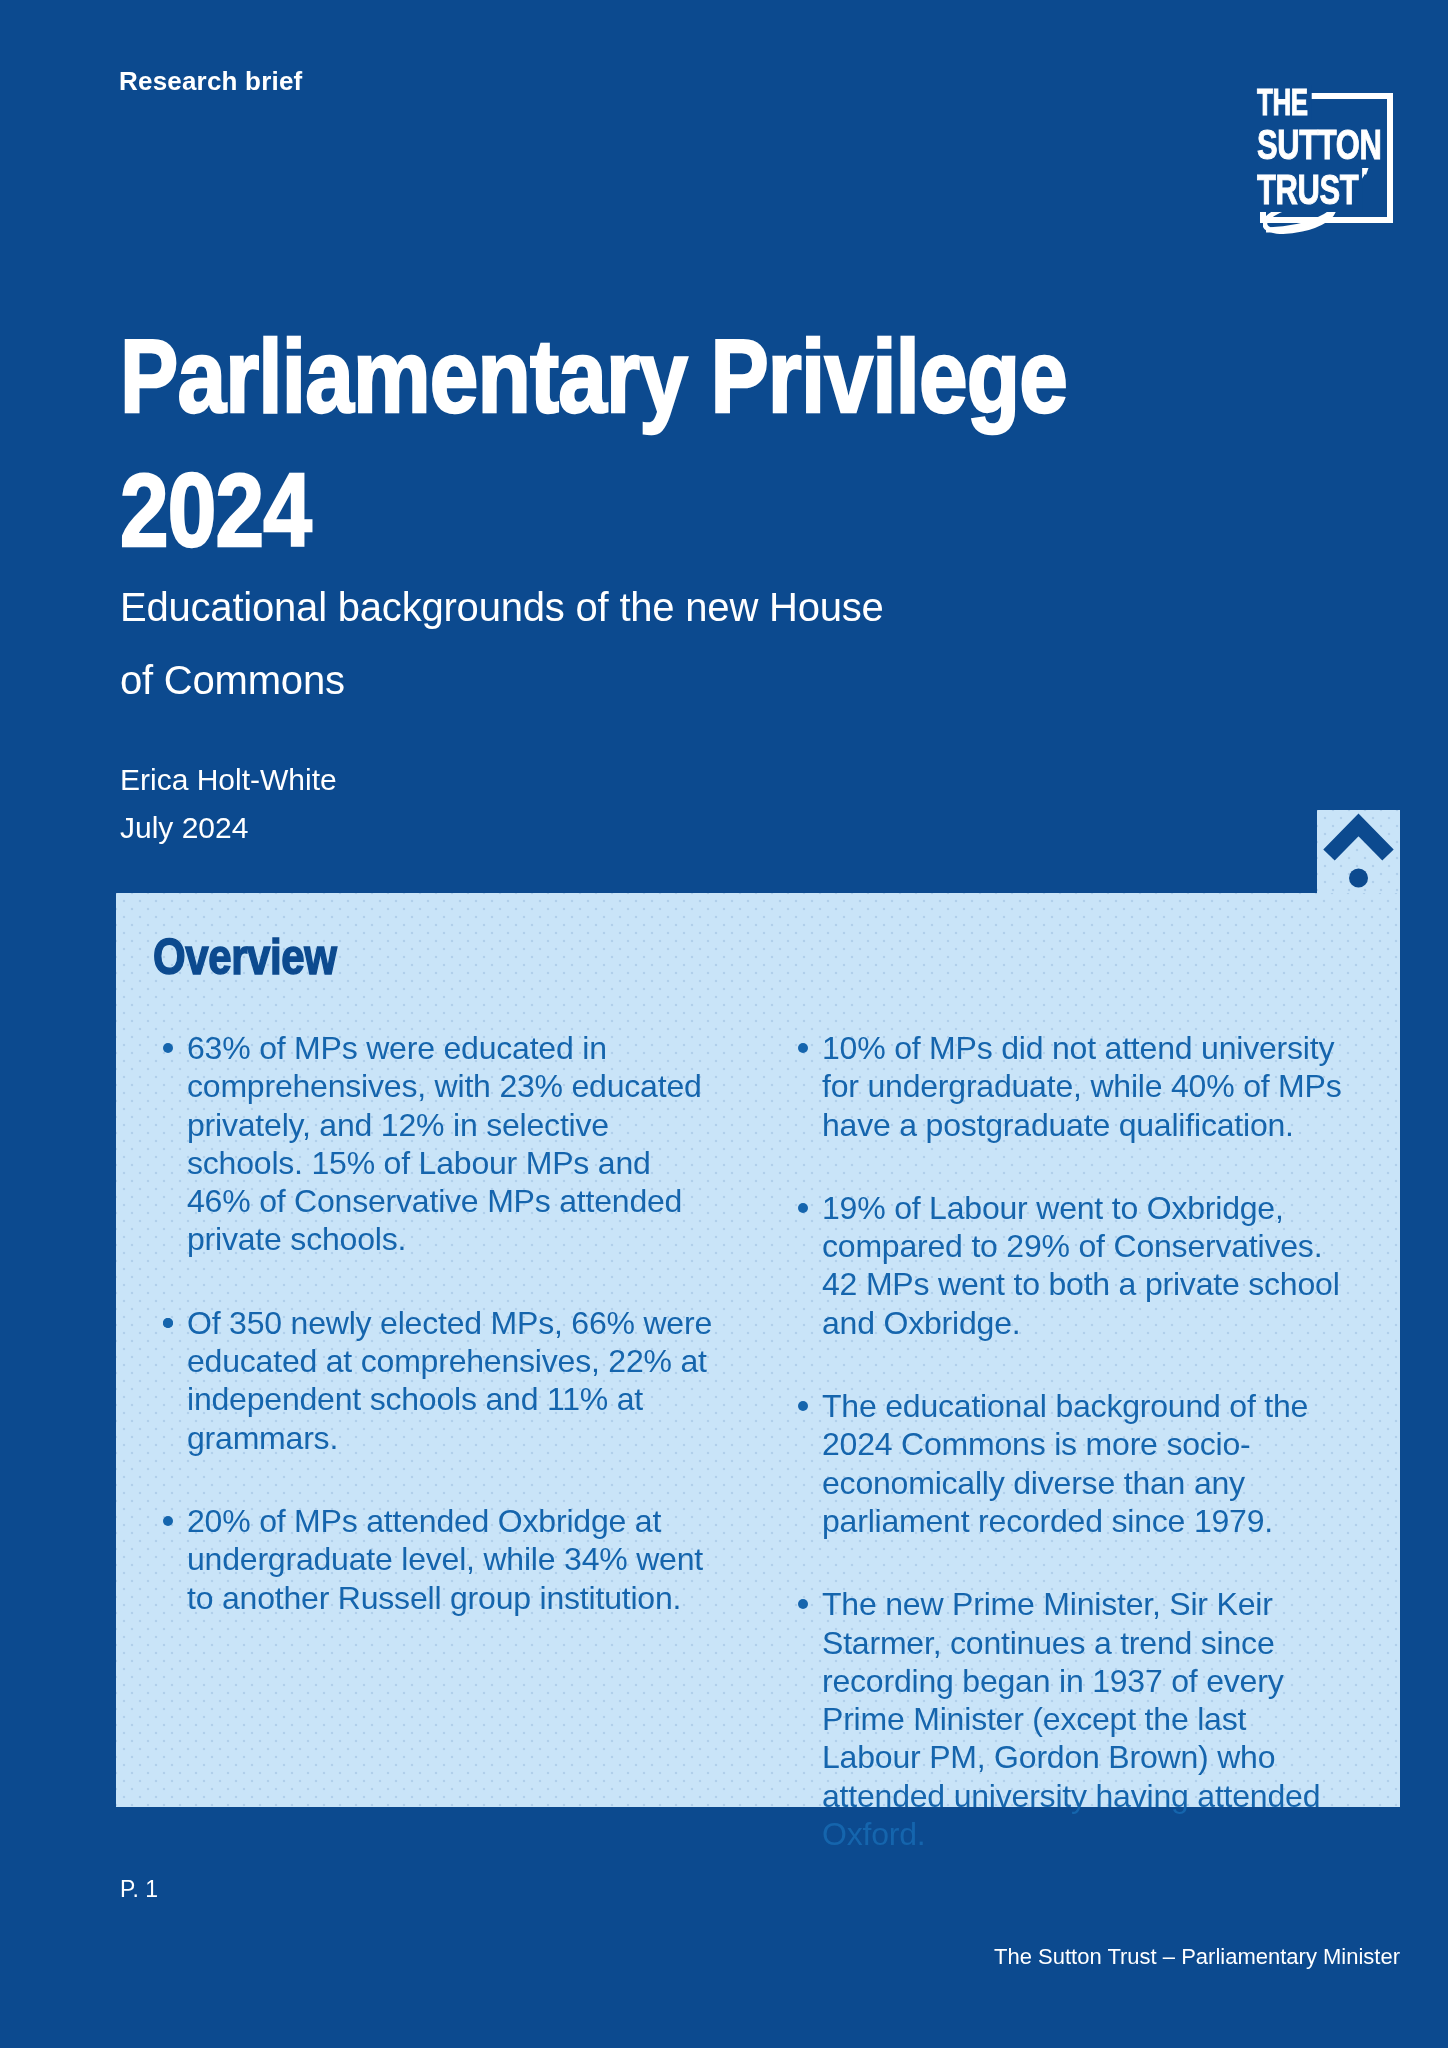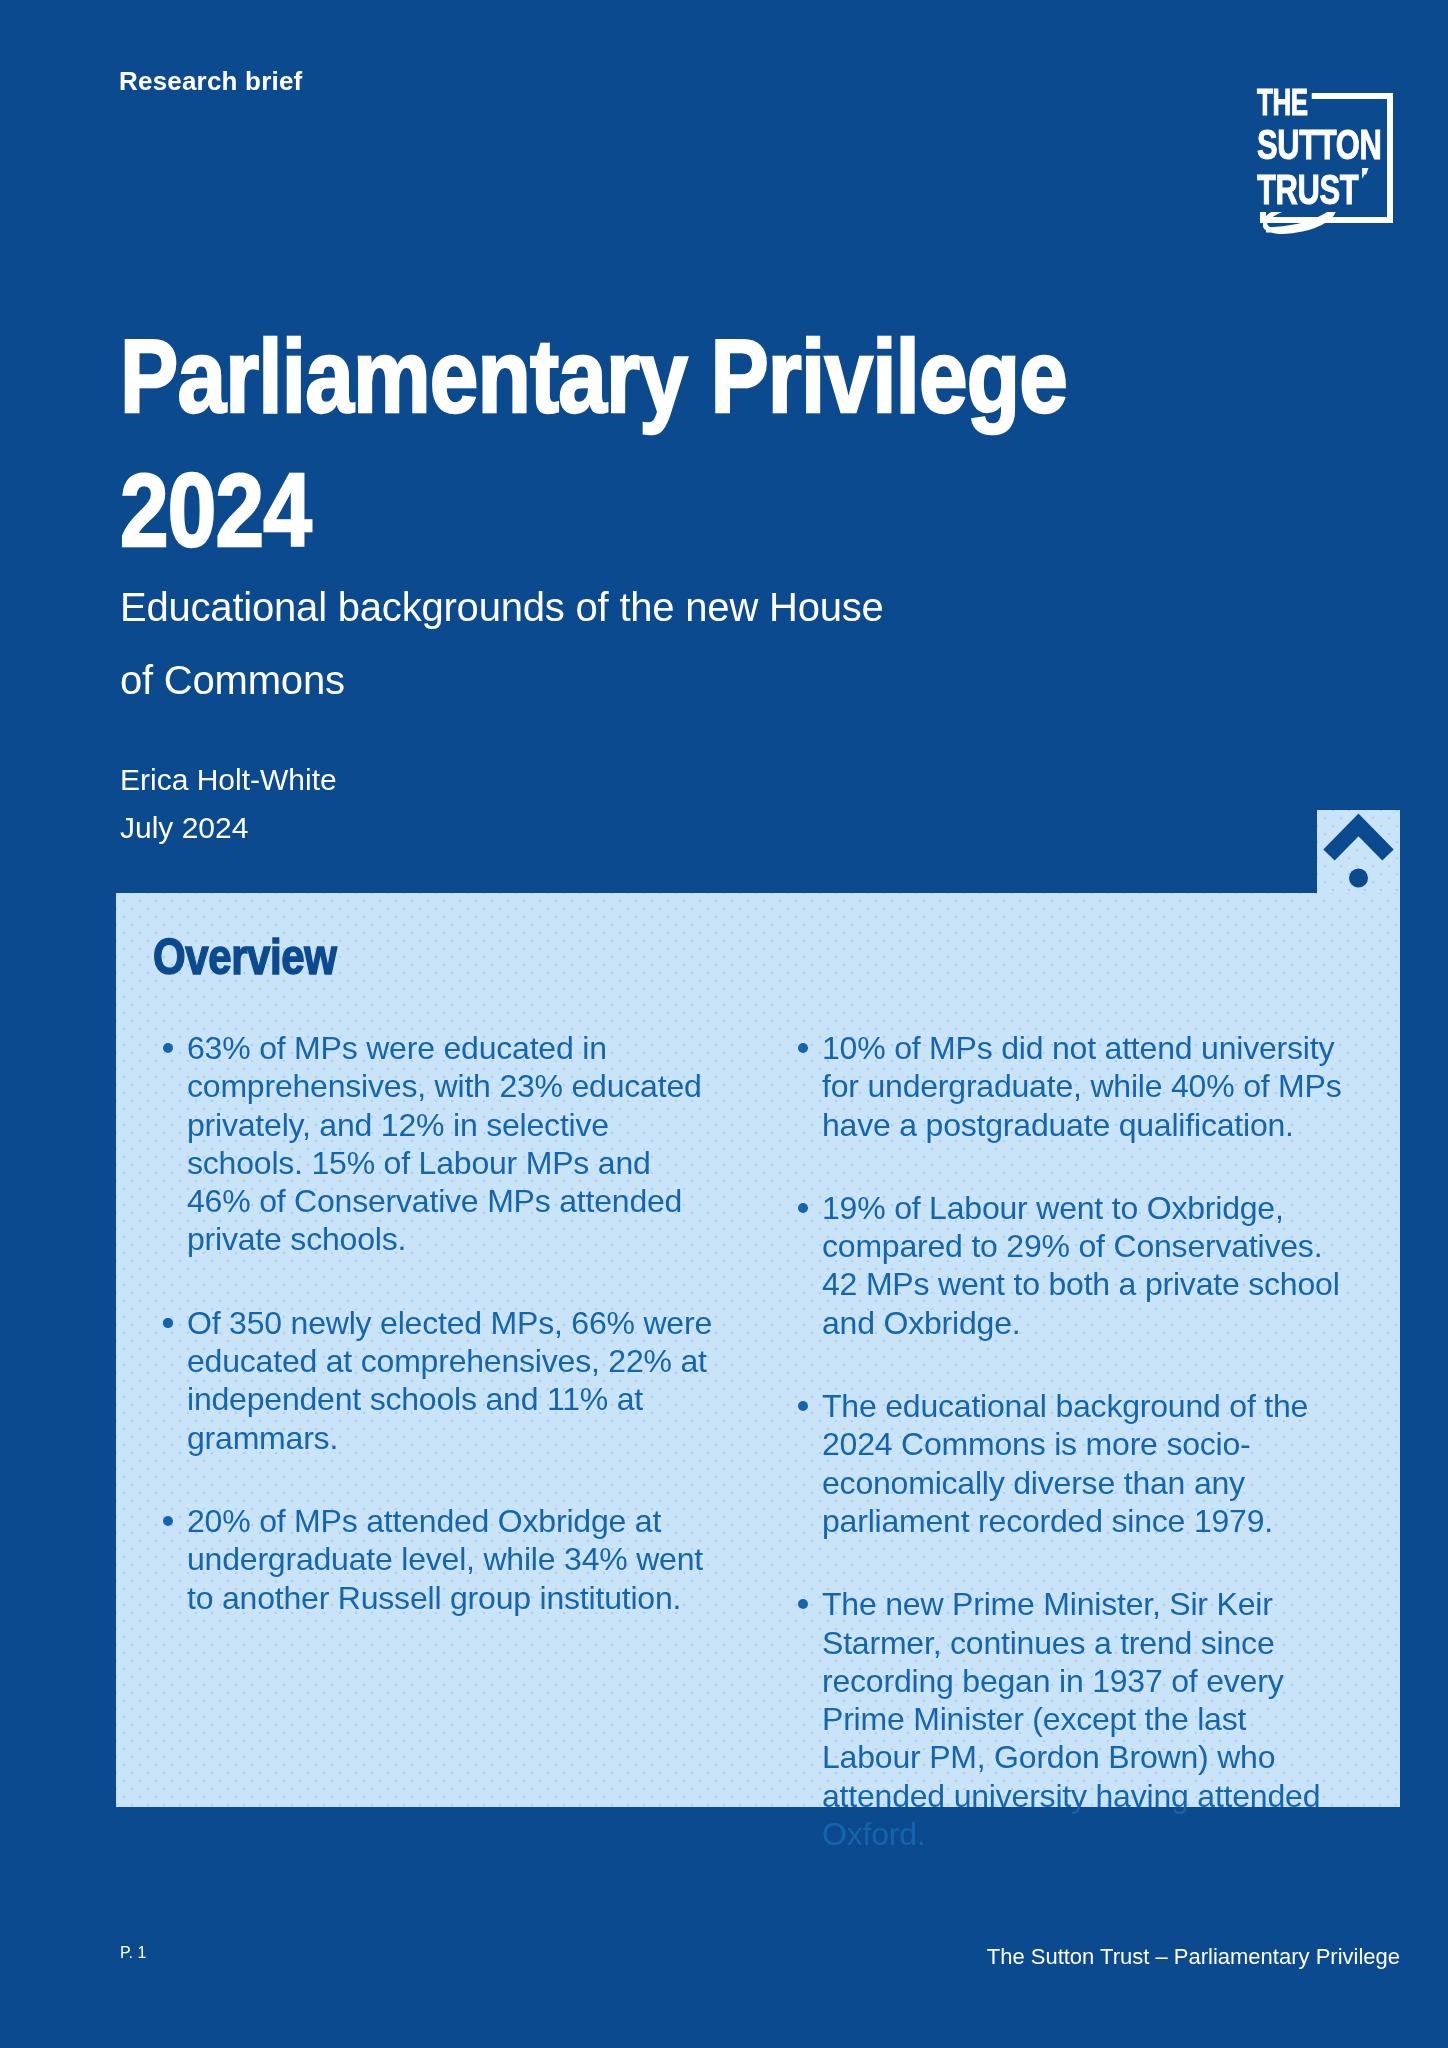--- a/index.html
+++ b/index.html
@@ -77,21 +77,21 @@
   .bullets li{
     position:relative;padding-left:25px;margin:0 0 45px 0;
     color:#1565AD;font-size:32px;line-height:38.3px;letter-spacing:-0.2px;
   }
   .bullet-dot{
     position:absolute;left:1px;top:14px;width:10px;height:10px;
     border-radius:50%;background:#1565AD;
   }
   
   .footer-left{
-    position:absolute;left:85px;top:1944px;color:#fff;font-size:16px;
+    position:absolute;left:85px;top:1876px;color:#fff;font-size:23px;
   }
   .footer-right{
     position:absolute;right:83px;top:1944px;color:#fff;font-size:22px;
   }
 </style>
 </head>
 <body>
 
 <div class="page">
 
@@ -149,15 +149,15 @@
   <div class="col col-right">
     <ul class="bullets">
       <li><span class="bullet-dot"></span><span>10% of MPs did not attend university for undergraduate, while 40% of MPs have a postgraduate qualification.</span></li>
       <li><span class="bullet-dot"></span><span>19% of Labour went to Oxbridge, compared to 29% of Conservatives. 42 MPs went to both a private school and Oxbridge.</span></li>
       <li><span class="bullet-dot"></span><span>The educational background of the 2024 Commons is more socio-economically diverse than any parliament recorded since 1979.</span></li>
       <li><span class="bullet-dot"></span><span>The new Prime Minister, Sir Keir Starmer, continues a trend since recording began in 1937 of every Prime Minister (except the last Labour PM, Gordon Brown) who attended university having attended Oxford.</span></li>
     </ul>
   </div>
 
   <div class="footer-left">P. 1</div>
-  <div class="footer-right">The Sutton Trust – Parliamentary Privilege</div>
+  <div class="footer-right">The Sutton Trust – Parliamentary Minister</div>
 
 </div>
 
 </body></html>

